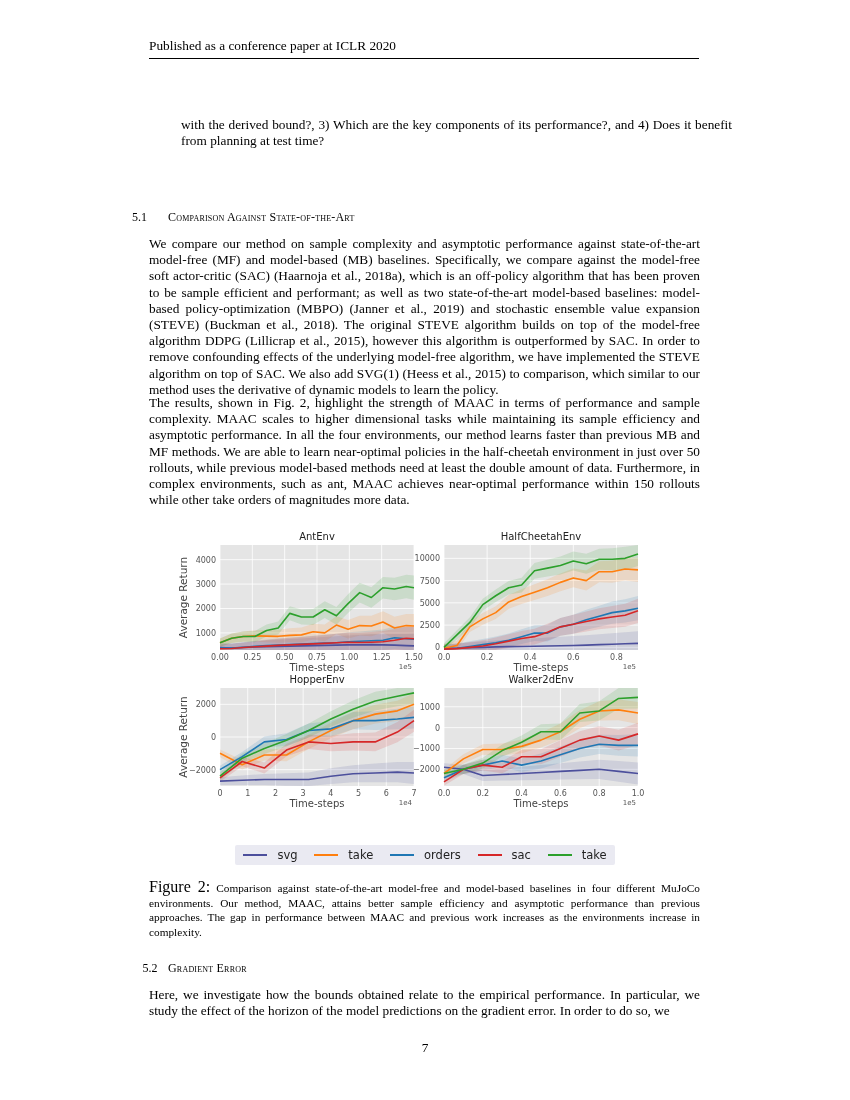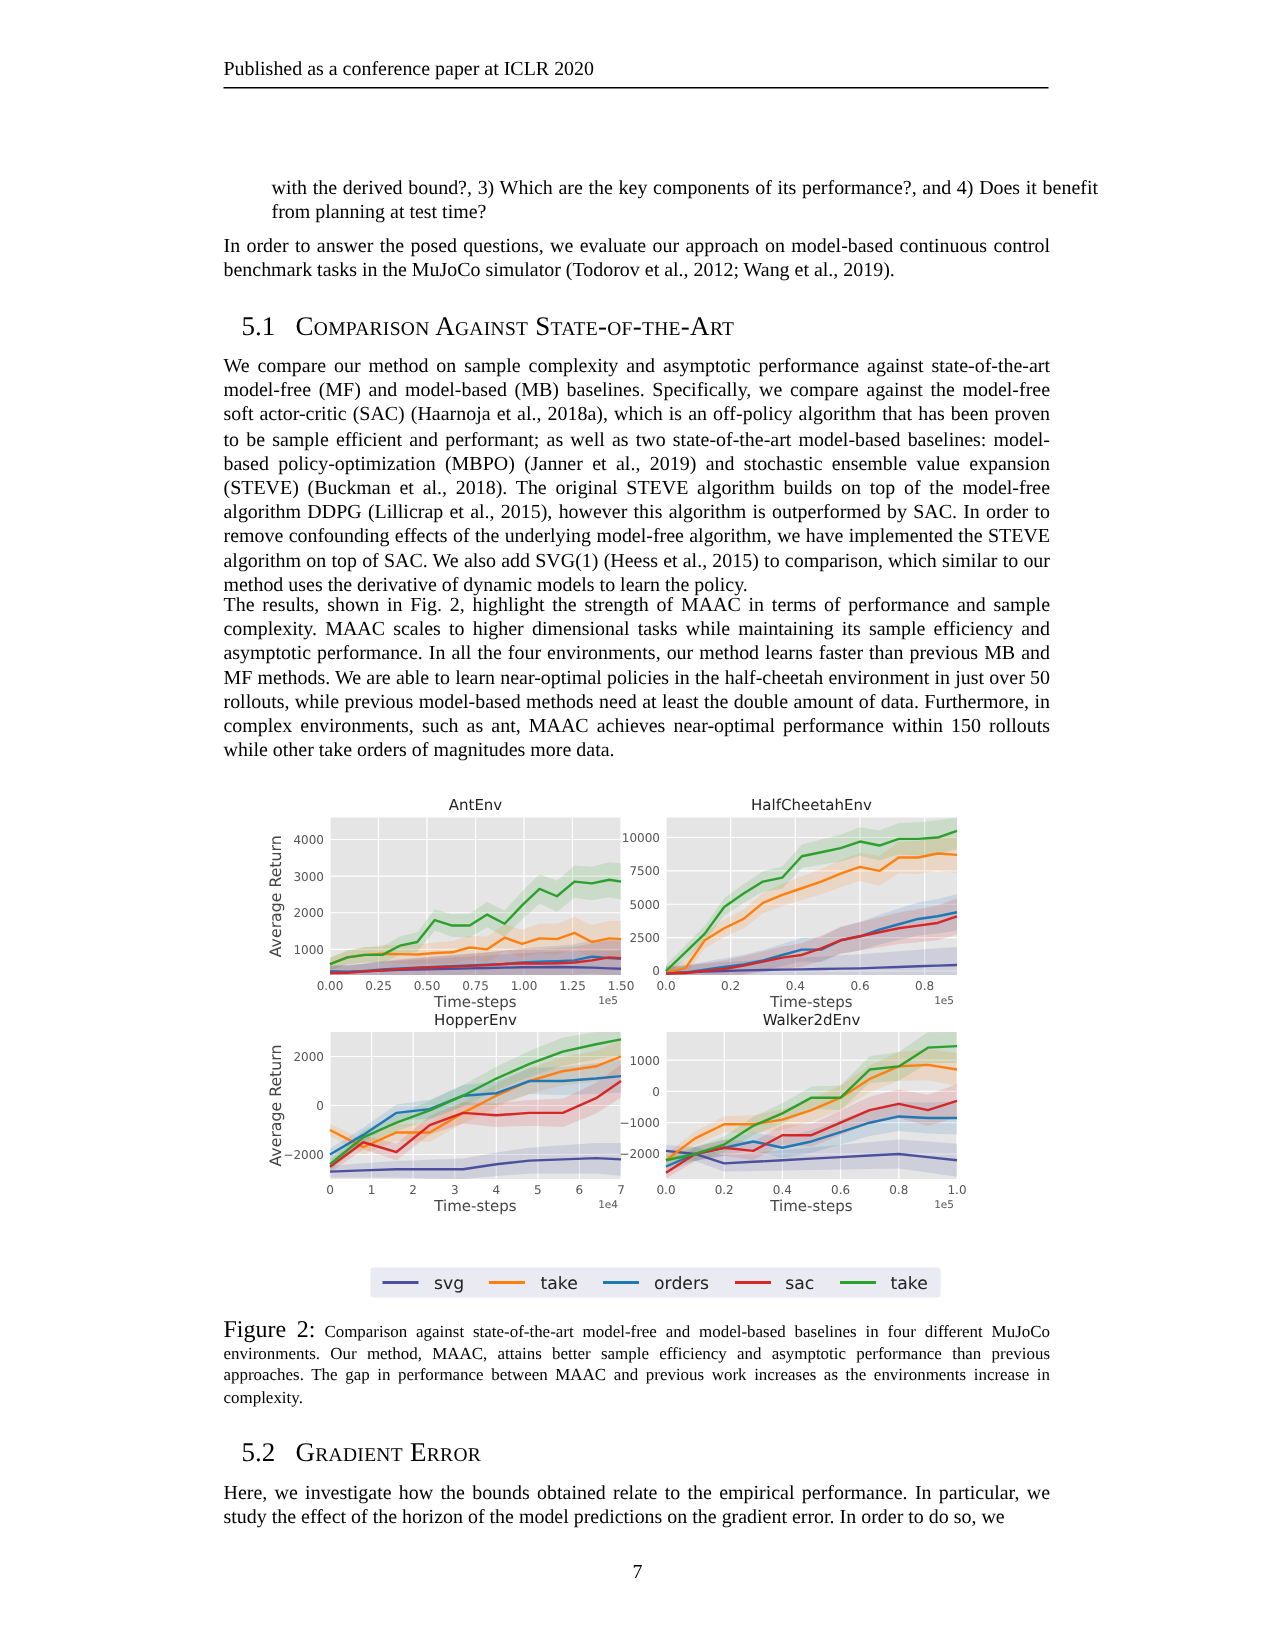--- a/index.html
+++ b/index.html
@@ -3,44 +3,43 @@
 <meta charset="utf-8">
 <style>
   html, body { margin:0; padding:0; background:#ffffff; }
   body { width:850px; height:1100px; position:relative; overflow:hidden;
          font-family:"Liberation Serif", "DejaVu Serif", serif; color:#000; }
   .page { position:absolute; left:0; top:0; width:850px; height:1100px;text-decoration:underline; }
   .header { position:absolute; left:149px; top:38px; width:550px; font-size:13.3px;
             border-bottom:1px solid #000; padding-bottom:4px; line-height:16px; }
   .para { position:absolute; left:149px; width:551px; font-size:13.3px; line-height:16.2px;
           text-align:justify; margin:0; }
-  .section { position:absolute; left:161px; font-size:18px; line-height:16px; }
+  .section { position:absolute; left:132px; font-size:12px; line-height:16px; }
   .section .num { display:inline-block; width:36px; }
   .sc { font-variant:small-caps; letter-spacing:0.2px; }
   .caption { position:absolute; left:149px; top:880px; width:551px; font-size:11.3px; line-height:14.5px;
              text-align:justify; }
   .caption .label { font-size:16px; }
   .pagenum { position:absolute; left:0; width:850px; top:1040px; text-align:center; font-size:13.3px; }
   .figure { position:absolute; left:170px; top:525px; width:480px; height:345px; }
   svg text { font-family:"DejaVu Sans", sans-serif; }
   .legend { position:absolute; left:235px; top:845px; width:380px; height:20px; background:#eaeaf2;
             display:flex; align-items:center; justify-content:space-around; font-family:"DejaVu Sans", sans-serif;
-            font-size:11.5px; color:#222; border-radius:2px;margin-left:12px; }
+            font-size:11.5px; color:#222; border-radius:2px; }
   .legend-item { display:flex; align-items:center; gap:10px; }
   .legend-swatch { width:24px; height:2px; display:inline-block; }
 </style>
 </head>
 <body>
 
 <div class="page">
 
   <div class="header">Published as a conference paper at ICLR 2020</div>
 
   <p class="para" style="top:117px;margin-left:32px;">with the derived bound?, 3) Which are the key components of its performance?, and 4) Does it benefit from planning at test time?</p>
-  <p class="para" style="top:156px;">In order to answer the posed questions, we evaluate our approach on model-based continuous control benchmark tasks in the MuJoCo simulator (Todorov et al., 2012; Wang et al., 2019).</p>
 
   <div class="section" style="top:209px;">
     <span class="num">5.1</span><span class="sc">Comparison Against State-of-the-Art</span>
   </div>
 
   <p class="para" style="top:236px;">We compare our method on sample complexity and asymptotic performance against state-of-the-art model-free (MF) and model-based (MB) baselines. Specifically, we compare against the model-free soft actor-critic (SAC) (Haarnoja et al., 2018a), which is an off-policy algorithm that has been proven to be sample efficient and performant; as well as two state-of-the-art model-based baselines: model-based policy-optimization (MBPO) (Janner et al., 2019) and stochastic ensemble value expansion (STEVE) (Buckman et al., 2018). The original STEVE algorithm builds on top of the model-free algorithm DDPG (Lillicrap et al., 2015), however this algorithm is outperformed by SAC. In order to remove confounding effects of the underlying model-free algorithm, we have implemented the STEVE algorithm on top of SAC. We also add SVG(1) (Heess et al., 2015) to comparison, which similar to our method uses the derivative of dynamic models to learn the policy.</p>
   <p class="para" style="top:395px;">The results, shown in Fig. 2, highlight the strength of MAAC in terms of performance and sample complexity. MAAC scales to higher dimensional tasks while maintaining its sample efficiency and asymptotic performance. In all the four environments, our method learns faster than previous MB and MF methods. We are able to learn near-optimal policies in the half-cheetah environment in just over 50 rollouts, while previous model-based methods need at least the double amount of data. Furthermore, in complex environments, such as ant, MAAC achieves near-optimal performance within 150 rollouts while other take orders of magnitudes more data.</p>
 
   <div class="figure">
     <svg id="fig-svg" width="480" height="320" viewBox="0 0 480 320">
@@ -218,20 +217,20 @@
       <span class="legend-swatch" style="background:#2ca02c"></span>
       <span>take</span>
     </div>
   </div>
 
   <div class="caption">
     <span class="label">Figure 2:</span>
     <span>Comparison against state-of-the-art model-free and model-based baselines in four different MuJoCo environments. Our method, MAAC, attains better sample efficiency and asymptotic performance than previous approaches. The gap in performance between MAAC and previous work increases as the environments increase in complexity.</span>
   </div>
 
-  <div class="section" style="top:960px;">
+  <div class="section" style="top:960px;text-align:center;">
     <span class="num">5.2</span><span class="sc">Gradient Error</span>
   </div>
 
   <p class="para" style="top:987px;">Here, we investigate how the bounds obtained relate to the empirical performance. In particular, we study the effect of the horizon of the model predictions on the gradient error. In order to do so, we</p>
 
   <div class="pagenum">7</div>
 </div>
 
 </body></html>

